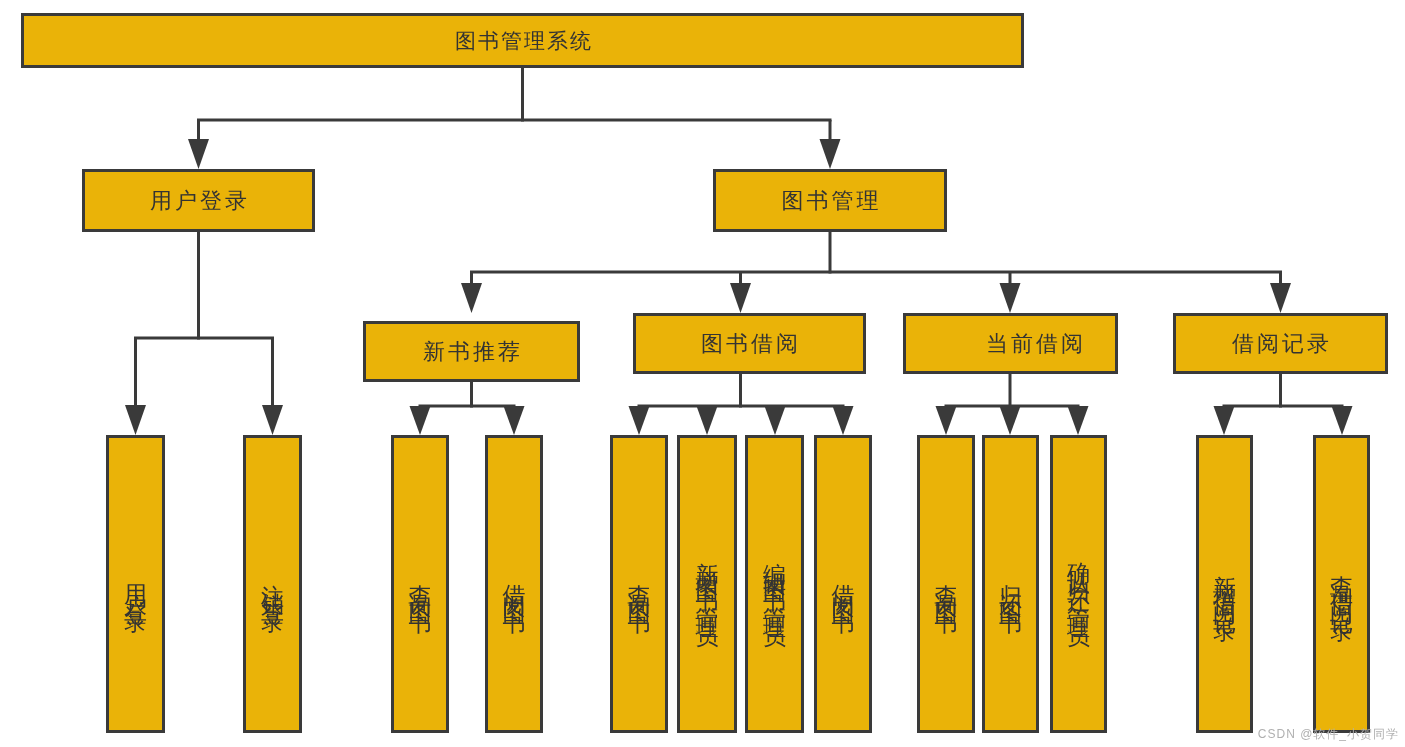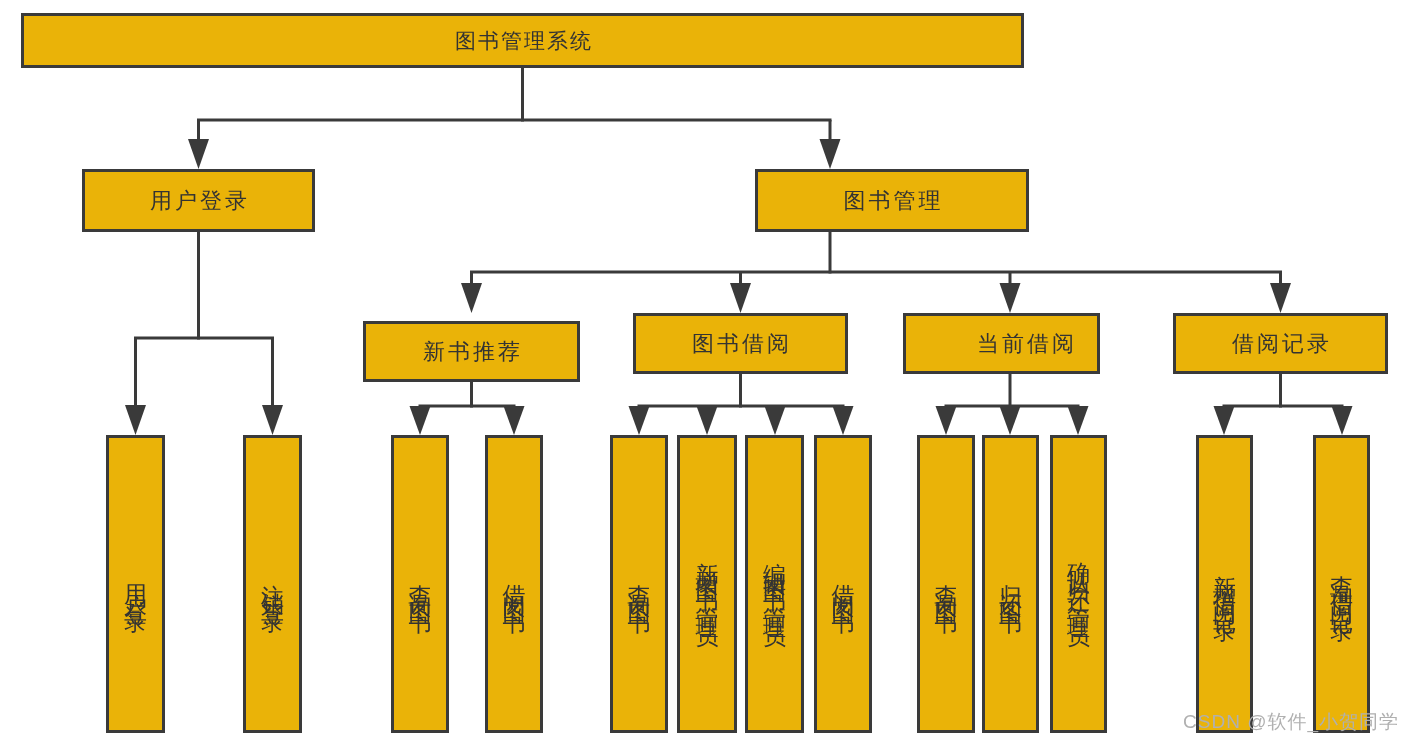--- a/index.html
+++ b/index.html
@@ -38,23 +38,23 @@
   .rootbox { font-size: 21px; letter-spacing: 2px; }
   .vbox span {
     writing-mode: vertical-rl;
     text-orientation: mixed;
     font-size: 23px;
     letter-spacing: 9px;
     line-height: 1;
   }
   .watermark {
     position: absolute;
-    right: 6px; bottom: 12px;
+    right: 6px; bottom: 4px;
     color: var(--watermark);
-    font-size: 19px;
+    font-size: 12px;
     letter-spacing: 1px;
     z-index: 5;
     white-space: nowrap;
   }
 </style>
 </head>
 <body>
 
 <div class="canvas">
 
@@ -130,25 +130,25 @@
       <line x1="1224" y1="406" x2="1224" y2="412"></line>
       <polygon points="1213.5,406 1234.5,406 1224,435"></polygon>
       <line x1="1342" y1="406" x2="1342" y2="412"></line>
       <polygon points="1331.5,406 1352.5,406 1342,435"></polygon>
     </g>
   </svg>
 
   <div class="box hbox rootbox" style="left:21px; top:13px; width:1003px; height:55px;">图书管理系统</div>
 
   <div class="box hbox" style="left:82px; top:169px; width:233px; height:63px;">用户登录</div>
-  <div class="box hbox" style="left:713px; top:169px; width:274px; height:63px;margin-left:42px;">图书管理</div>
+  <div class="box hbox" style="left:713px; top:169px; width:234px; height:63px;">图书管理</div>
 
   <div class="box hbox" style="left:363px; top:313px; width:217px; height:61px;margin-top:8px;">新书推荐</div>
-  <div class="box hbox" style="left:633px; top:313px; width:215px; height:61px;">图书借阅</div>
-  <div class="box hbox" style="left:903px; top:313px; width:197px; height:61px;padding-left:48px;">当前借阅</div>
+  <div class="box hbox" style="left:633px; top:313px; width:233px; height:61px;">图书借阅</div>
+  <div class="box hbox" style="left:903px; top:313px; width:215px; height:61px;padding-left:48px;">当前借阅</div>
   <div class="box hbox" style="left:1173px; top:313px; width:215px; height:61px;">借阅记录</div>
 
   <div class="box vbox" style="left:106px; top:435px; width:59px; height:298px;">
     <span>用户登录</span>
   </div>
   <div class="box vbox" style="left:243px; top:435px; width:59px; height:298px;">
     <span>注销登录</span>
   </div>
 
   <div class="box vbox" style="left:391px; top:435px; width:58px; height:298px;">

